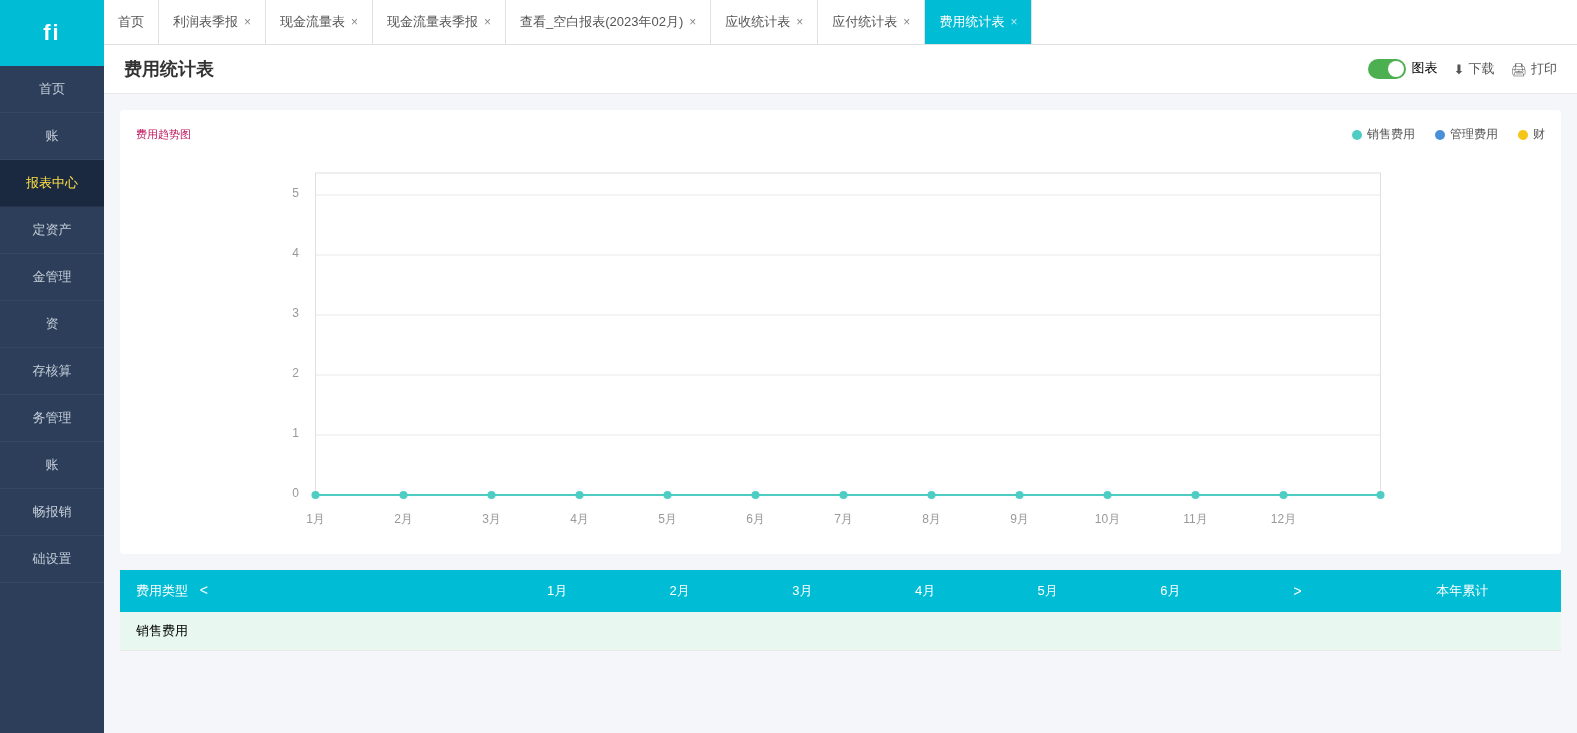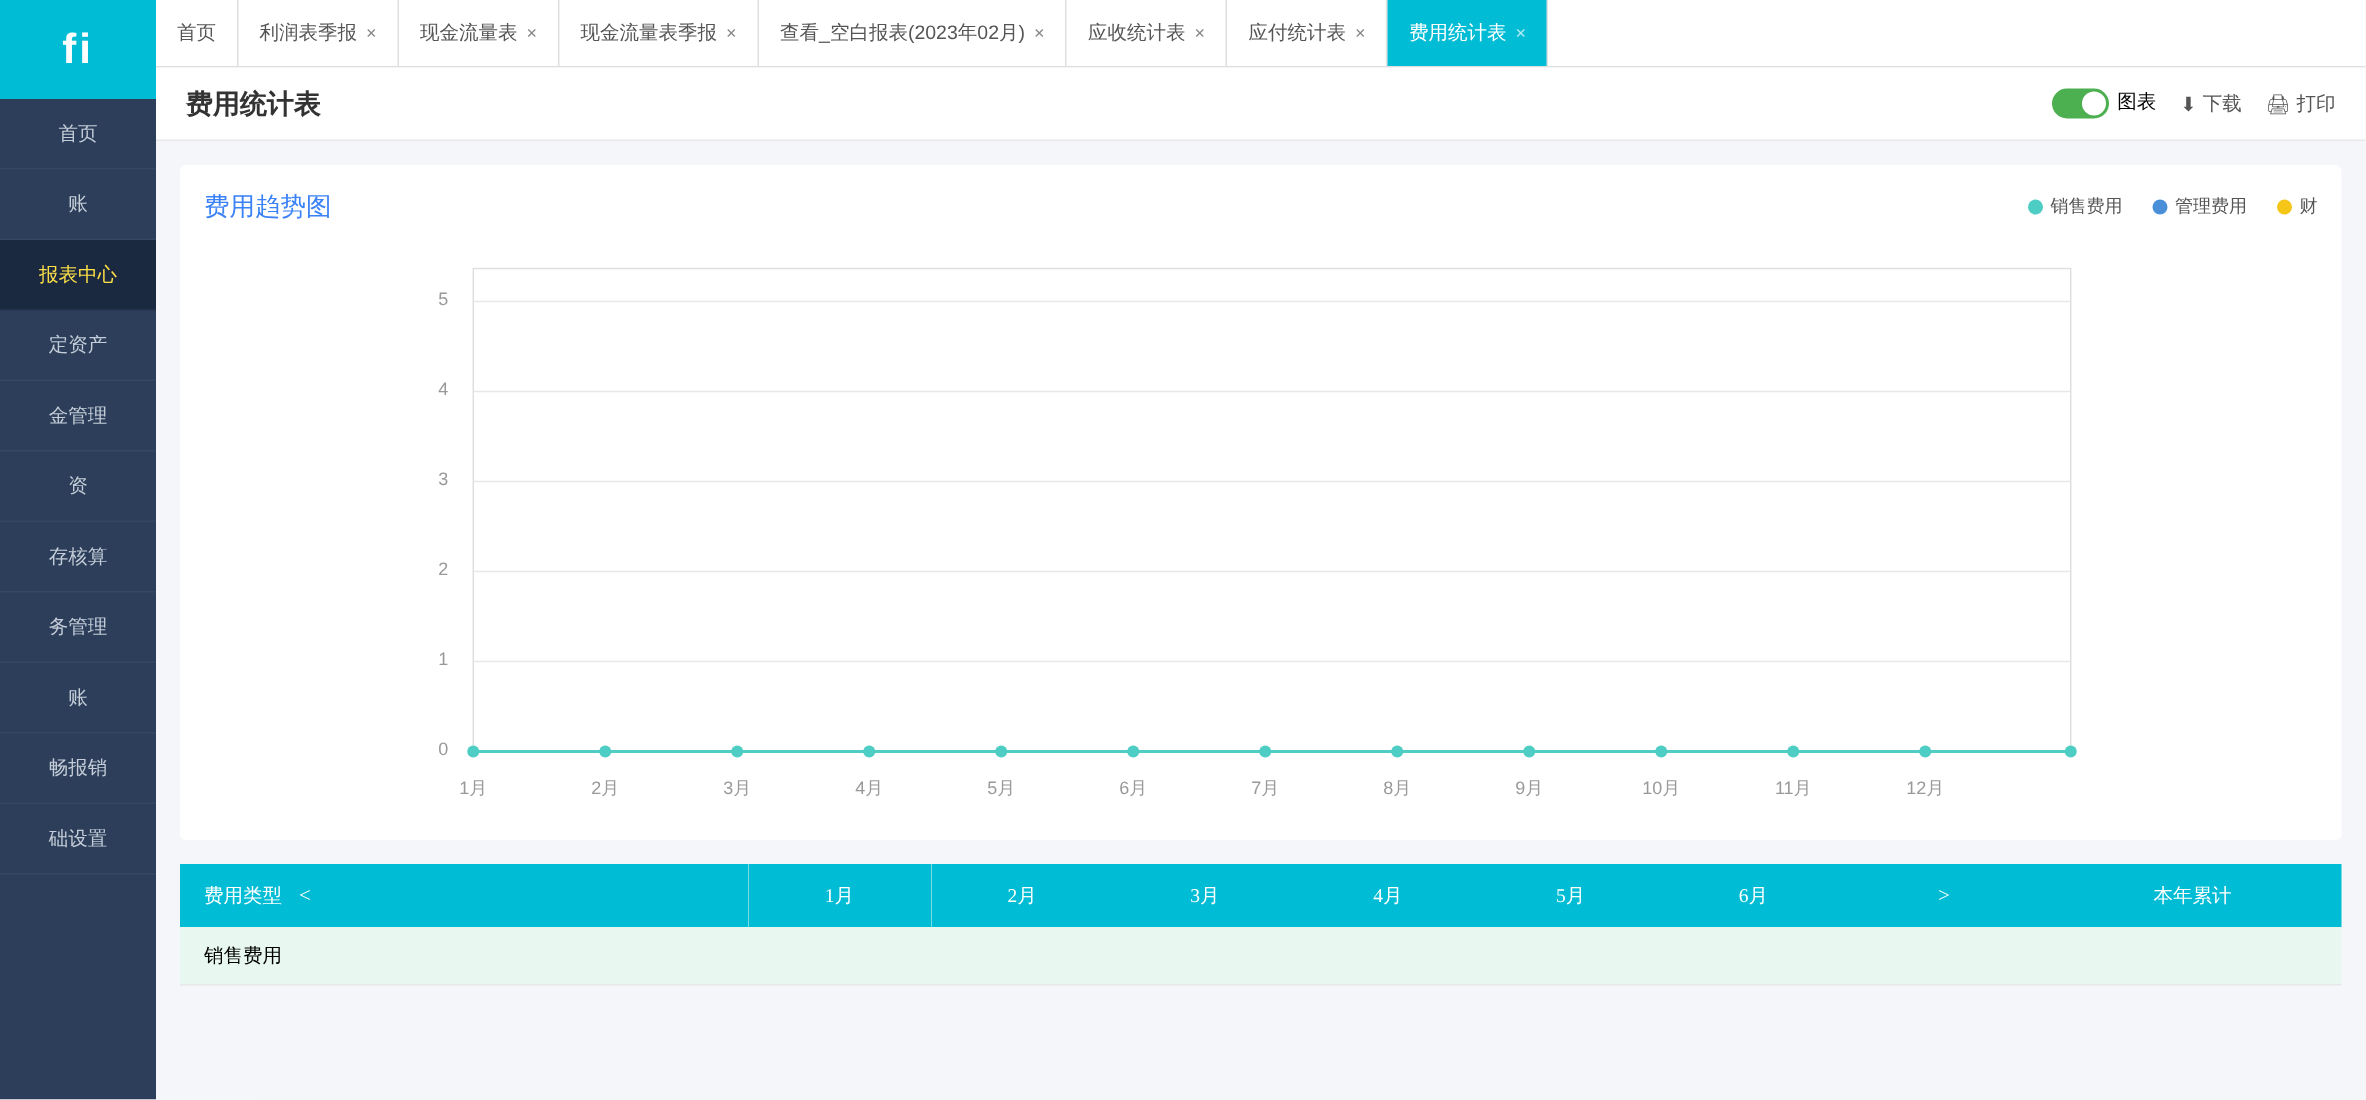--- a/index.html
+++ b/index.html
@@ -14,21 +14,21 @@
       flex-shrink: 0;
       height: 100%;
     }
     .sidebar-logo {
       background: #00bcd4;
       height: 66px;
       display: flex;
       align-items: center;
       justify-content: center;
       color: white;
-      font-size: 28px;
+      font-size: 22px;
       font-weight: bold;
       letter-spacing: 2px;
     }
     .sidebar-item {
       color: #c5cdd8;
       padding: 14px 0;
       text-align: center;
       font-size: 13px;
       cursor: pointer;
       border-bottom: 1px solid rgba(255,255,255,0.05);
@@ -144,22 +144,22 @@
       padding: 16px;
       border-radius: 4px;
     }
     .chart-header {
       display: flex;
       justify-content: space-between;
       align-items: center;
       margin-bottom: 12px;
     }
     .chart-title {
-      font-size: 17px;
-      color: #3b82f6;
+      font-size: 11px;
+      color: #be185d;
     }
     .chart-legend {
       display: flex;
       gap: 20px;
       align-items: center;
     }
     .legend-item {
       display: flex;
       align-items: center;
       gap: 5px;
@@ -181,21 +181,20 @@
     .table-section {
       margin: 16px 16px 0 16px;
     }
     .data-table {
       width: 100%;
       border-collapse: collapse;
     }
     .table-header-row {
       background: #00bcd4;
       color: white;
-      font-family: Liberation Serif, serif;
     }
     .table-header-row th {
       padding: 12px 16px;
       text-align: center;
       font-size: 13px;
       font-weight: normal;
       position: relative;
     }
     .table-header-row th:first-child {
       text-align: left;

